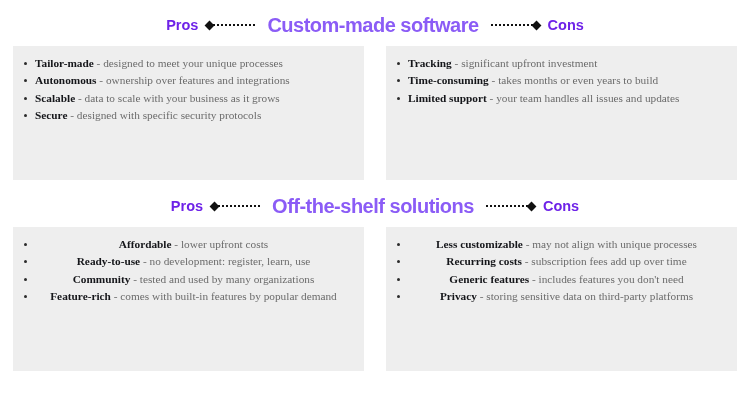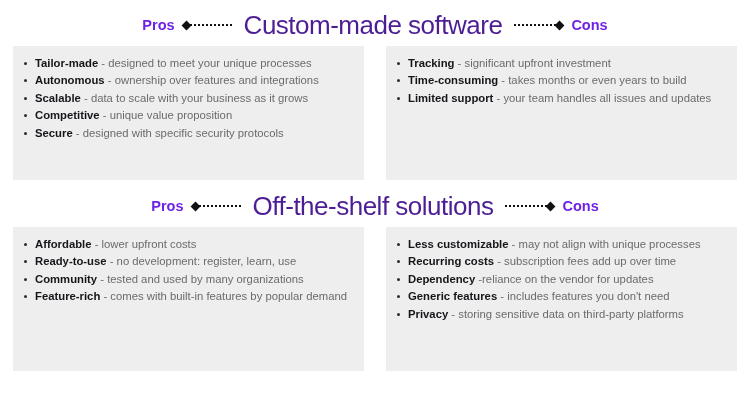--- a/index.html
+++ b/index.html
@@ -71,35 +71,36 @@
   }
 
   .connector .dots {
     width: 42px;
     height: 0;
     border-top: 2px dotted #111111;
     flex: none;
   }
 
   .section-title {
-    font-size: 26px;
-    font-weight: normal;
-    color: #4c1d95;
+    font-size: 20px;
+    font-weight: bold;
+    color: #8b5cf6;
     letter-spacing: -0.5px;
     line-height: 1;
     white-space: nowrap;
     padding: 0 4px;
   }
 
   
   .panel-row {
     display: flex;
     gap: 22px;
     padding: 0 13px;
     align-items: stretch;
+    font-family: Liberation Serif, serif;
   }
 
   .panel {
     background: #eeeeee;
     flex: 1 1 0;
     padding: 9px 12px 9px 6px;
     min-width: 0;
   }
 
   .panel ul {
@@ -125,21 +126,21 @@
     border-radius: 50%;
     background: #2b2b2b;
   }
 
   .panel li b {
     color: #15161a;
     font-weight: bold;
   }
 
   .row1-panels { height: 134px; }
-  .row2-panels { height: 144px; }
+  .row2-panels { height: 144px; text-align: center; }
 
   .section-header.second { margin-top: 13px; }
 </style>
 </head>
 <body>
 
 <div class="page">
 
 
   <div class="section-header">
@@ -155,21 +156,20 @@
     </span>
     <span class="pc-label">Cons</span>
   </div>
 
   <div class="panel-row row1-panels">
     <div class="panel">
       <ul id="pros-list-1">
           <li><b>Tailor-made</b><span> - designed to meet your unique processes</span></li>
           <li><b> Autonomous</b><span> - ownership over features and integrations</span></li>
           <li><b> Scalable</b><span> - data to scale with your business as it grows</span></li>
-          <li><b>Competitive</b><span> - unique value proposition</span></li>
           <li><b> Secure</b><span> - designed with specific security protocols</span></li>
         </ul>
     </div>
     <div class="panel">
       <ul id="cons-list-1">
           <li><b>Tracking</b><span> - significant upfront investment</span></li>
           <li><b>Time-consuming</b><span> - takes months or even years to build</span></li>
           <li><b>Limited support</b><span> - your team handles all issues and updates</span></li>
         </ul>
     </div>
@@ -195,20 +195,19 @@
           <li><b>Affordable</b><span> - lower upfront costs</span></li>
           <li><b>Ready-to-use</b><span> - no development: register, learn, use</span></li>
           <li><b>Community</b><span> - tested and used by many organizations</span></li>
           <li><b>Feature-rich</b><span> - comes with built-in features by popular demand</span></li>
         </ul>
     </div>
     <div class="panel">
       <ul id="cons-list-2">
           <li><b>Less customizable</b><span> - may not align with unique processes</span></li>
           <li><b>Recurring costs</b><span> - subscription fees add up over time</span></li>
-          <li><b>Dependency</b><span> -reliance on the vendor for updates</span></li>
           <li><b>Generic features</b><span> - includes features you don't need</span></li>
           <li><b>Privacy</b><span> - storing sensitive data on third-party platforms</span></li>
         </ul>
     </div>
   </div>
 
 </div>
 
 </body></html>

